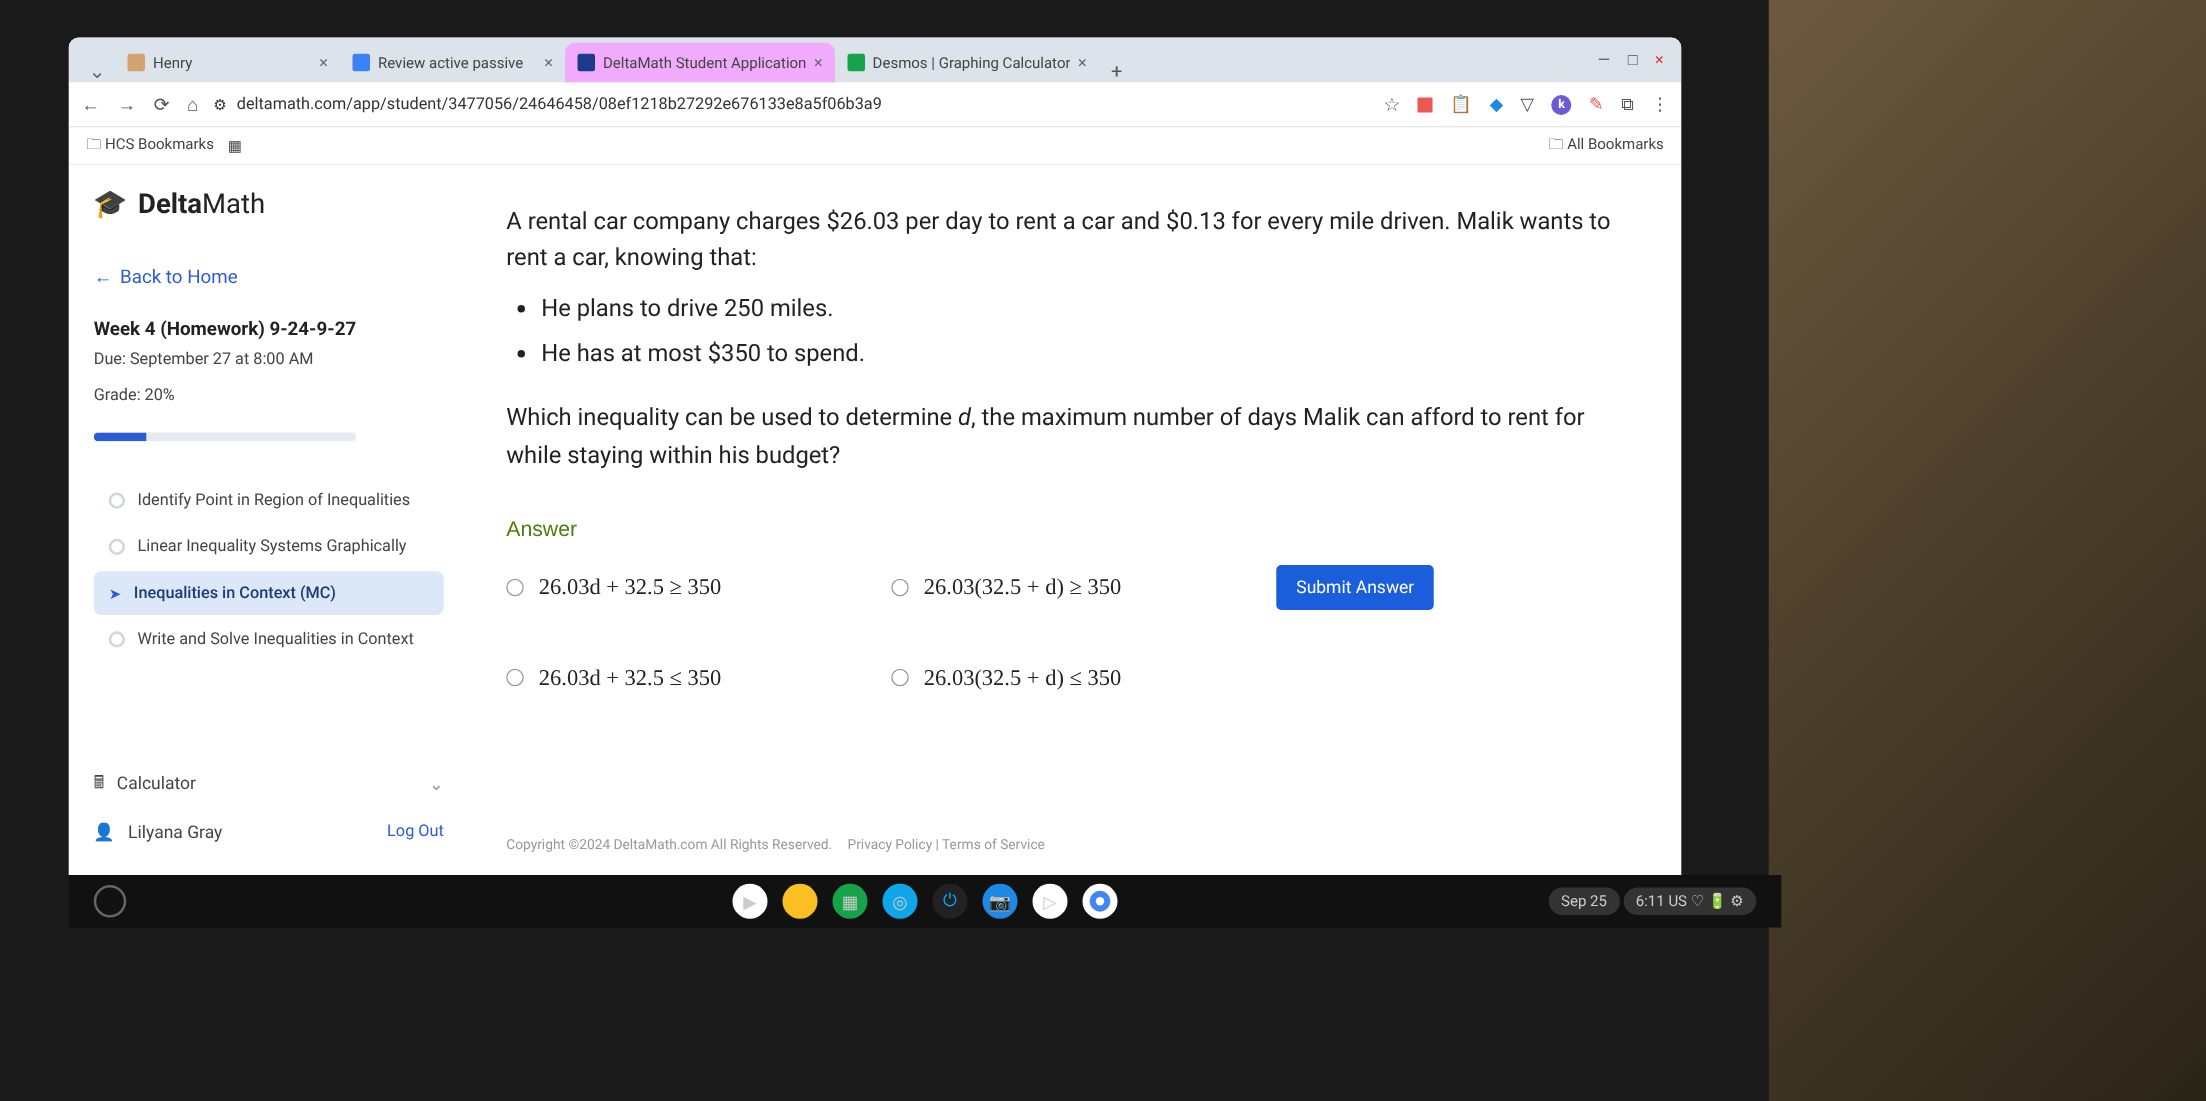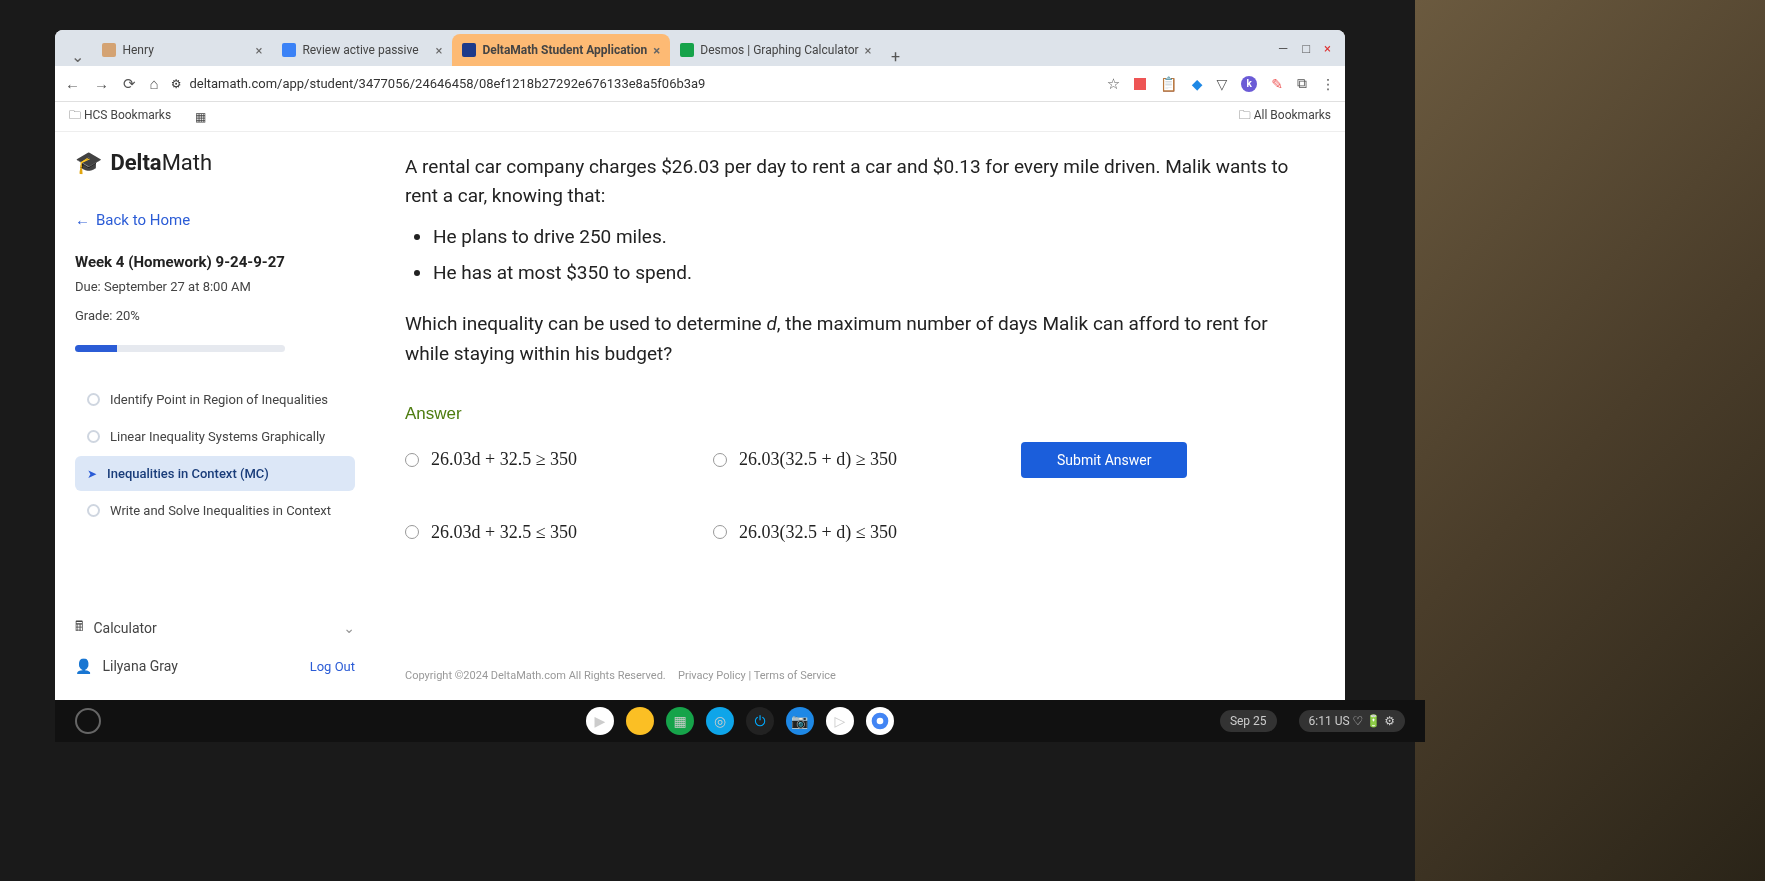--- a/index.html
+++ b/index.html
@@ -3,40 +3,40 @@
 <meta charset="utf-8">
 <style>
 * { margin: 0; padding: 0; box-sizing: border-box; font-family: -apple-system, BlinkMacSystemFont, "Segoe UI", Roboto, sans-serif; }
 body { background: #1a1a1a; width: 1765px; height: 881px; overflow: hidden; position: relative; }
 
 .screen { position: absolute; left: 55px; top: 30px; width: 1290px; height: 670px; background: #fff; border-radius: 8px 8px 0 0; overflow: hidden; display: flex; flex-direction: column; }
 
 
 .tabstrip { height: 36px; background: #dde3ea; display: flex; align-items: flex-end; padding-left: 8px; }
 .tab { height: 32px; display: flex; align-items: center; padding: 0 10px; font-size: 12px; color: #444; gap: 6px; border-radius: 8px 8px 0 0; min-width: 180px; max-width: 230px; cursor: pointer; }
-.tab.active { background: #fdba74; font-weight: bold; }
+.tab.active { background: #f0abfc; }
 .tab .favicon { width: 14px; height: 14px; border-radius: 2px; flex-shrink: 0; }
 .tab .title { flex: 1; white-space: nowrap; overflow: hidden; text-overflow: ellipsis; }
 .tab .close { color: #666; font-size: 13px; }
 .newtab { width: 28px; text-align: center; color: #555; font-size: 16px; }
 .winctrl { margin-left: auto; display: flex; gap: 14px; padding-right: 14px; color: #555; font-size: 13px; align-items: center; height: 100%; }
 
 
 .toolbar { height: 36px; background: #fff; display: flex; align-items: center; padding: 0 10px; gap: 12px; border-bottom: 1px solid #e0e0e0; }
 .navicons { display: flex; gap: 14px; color: #555; font-size: 15px; }
 .omnibox { flex: 1; font-size: 13px; color: #333; display: flex; align-items: center; gap: 8px; }
 .omnibox .lock { font-size: 12px; }
 .ext-icons { display: flex; gap: 14px; align-items: center; color: #555; font-size: 14px; }
 .ext-icons .star { font-size: 15px; }
 .ext-icons .sq { width: 12px; height: 12px; background: #e55; }
 .ext-icons .circle-k { width: 16px; height: 16px; border-radius: 50%; background: #6b5bd6; color: #fff; font-size: 10px; display: flex; align-items: center; justify-content: center; font-weight: bold; }
 
 
 .bmbar { height: 30px; background: #fff; display: flex; align-items: center; padding: 0 14px; font-size: 12px; color: #444; border-bottom: 1px solid #eee; }
-.bmbar .left { display: flex; gap: 24px; align-items: center; justify-content: flex-end; }
+.bmbar .left { display: flex; gap: 11px; align-items: center; justify-content: flex-end; }
 .bmbar .right { margin-left: auto; display: flex; align-items: center; gap: 6px; }
 
 
 .appbody { flex: 1; display: flex; background: #fff; }
 
 
 .sidebar { width: 320px; padding: 18px 20px; display: flex; flex-direction: column; }
 .logo { display: flex; align-items: center; gap: 8px; font-size: 22px; color: #222; margin-bottom: 36px; }
 .logo .cap { font-size: 22px; }
 .logo b { font-weight: 700; }
@@ -54,39 +54,39 @@
 .skill .arrow { color: #2b5cd6; font-size: 12px; }
 
 .sb-footer { margin-top: auto; }
 .calc-row { display: flex; align-items: center; gap: 10px; padding: 10px 0; font-size: 14px; color: #444; }
 .calc-row .chev { margin-left: auto; color: #999; }
 .user-row { display: flex; align-items: center; gap: 10px; padding: 8px 0; font-size: 14px; color: #444; }
 .user-row .logout { margin-left: auto; color: #2b5cd6; font-size: 13px; cursor: pointer; }
 
 
 .main { flex: 1; padding: 20px 40px 10px 30px; display: flex; flex-direction: column; font-family: Georgia, "Times New Roman", serif; }
-.question p { font-size: 19px; color: #222; line-height: 1.55; margin-bottom: 8px; }
+.question p { font-size: 19px; color: #222; line-height: 1.55; margin-bottom: 8px; margin-top: 10px; }
 .question ul { margin: 8px 0 18px 28px; }
 .question li { font-size: 19px; color: #222; line-height: 1.9; }
 .answer-h { font-size: 17px; color: #4d7c0f; font-weight: 400; margin: 28px 0 18px 0; font-family: -apple-system, sans-serif; }
 .choices { display: grid; grid-template-columns: 280px 280px auto; gap: 44px 28px; align-items: center; }
 .choice { display: flex; align-items: center; gap: 12px; font-size: 18px; color: #222; cursor: pointer; }
 .choice .radio { width: 14px; height: 14px; border: 1.5px solid #999; border-radius: 50%; flex-shrink: 0; }
 .choice .math { font-family: "Times New Roman", serif; }
-.submit { background: #1b5edb; color: #fff; border: none; padding: 10px 36px; font-size: 14px; border-radius: 4px; cursor: pointer; grid-row: 1; grid-column: 3; justify-self: start; }
+.submit { background: #1b5edb; color: #fff; border: none; padding: 10px 16px; font-size: 14px; border-radius: 4px; cursor: pointer; grid-row: 1; grid-column: 3; justify-self: start; }
 
 .footer { margin-top: auto; font-size: 11px; color: #999; padding: 8px 0; font-family: -apple-system, sans-serif; }
 .footer a { color: #999; }
 
 
 .shelf { position: absolute; left: 55px; top: 700px; width: 1370px; height: 42px; background: #111; display: flex; align-items: center; padding: 0 20px; color: #ccc; font-size: 12px; }
 .shelf .launcher { width: 26px; height: 26px; border: 2px solid #666; border-radius: 50%; }
 .shelf .apps { position: absolute; left: 50%; transform: translateX(-50%); display: flex; gap: 12px; }
 .shelf .apps .app { width: 28px; height: 28px; border-radius: 50%; display: flex; align-items: center; justify-content: center; font-size: 14px; }
-.shelf .tray { margin-left: auto; display: flex; gap: 22px; align-items: center; }
+.shelf .tray { margin-left: auto; display: flex; gap: 3px; align-items: center; }
 .shelf .tray .pill { background: #333; padding: 4px 10px; border-radius: 12px; }
 
 
 .photo-bg { position: absolute; right: 0; top: 0; width: 350px; height: 881px; background: linear-gradient(135deg, #6b5a3f 0%, #4a3d2a 50%, #2a2418 100%); }
 </style>
 </head>
 <body>
 
 <div class="photo-bg"></div>
 

